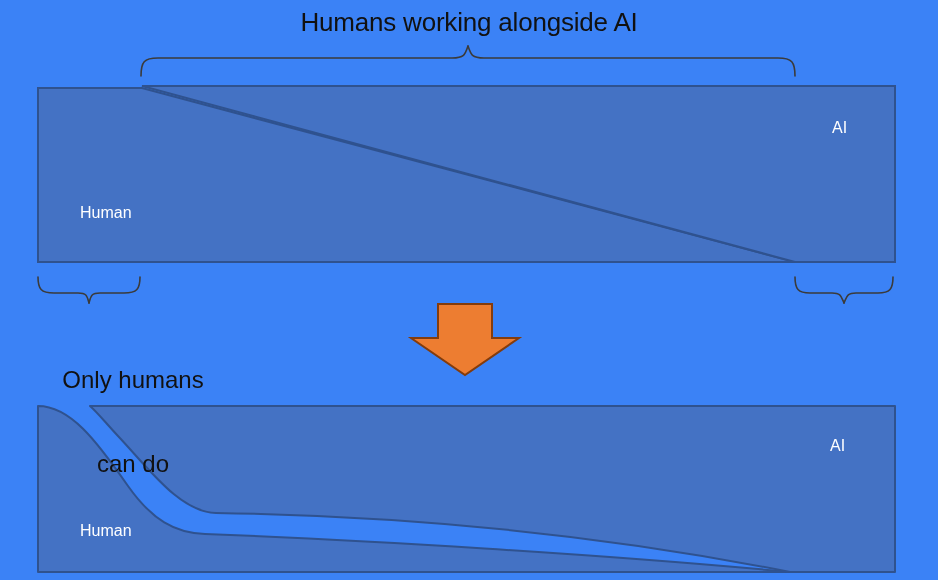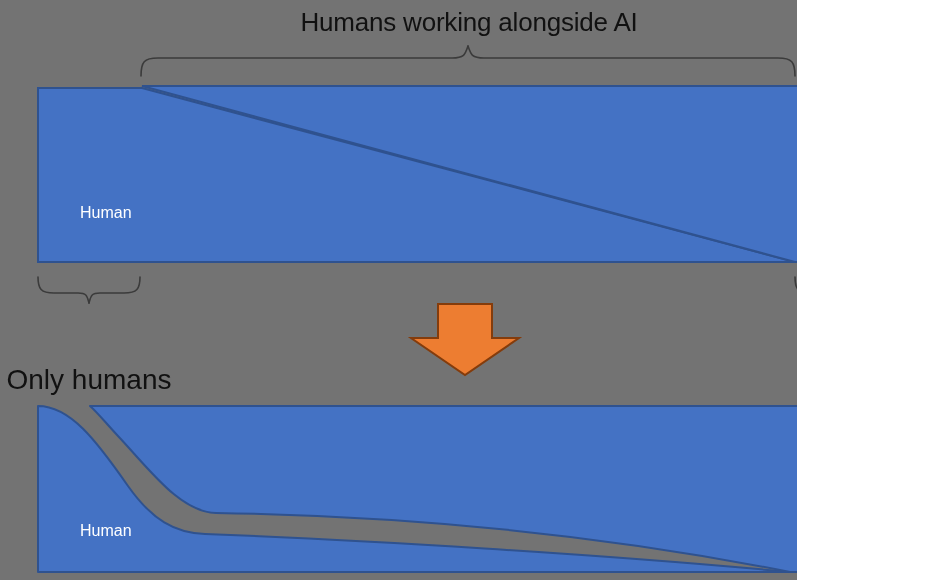--- a/index.html
+++ b/index.html
@@ -5,23 +5,23 @@
   html, body {
     margin: 0;
     padding: 0;
     background: #ffffff;
   }
   body {
     font-family: "Liberation Sans", sans-serif;
   }
   #canvas {
     position: relative;
-    width: 797px;
+    width: 938px;
     height: 580px;
-    background: #737373;
+    background: #3b82f6;
     overflow: hidden;
   }
   #scene {
     position: absolute;
     left: 0;
     top: 0;
     width: 938px;
     height: 580px;
   }
   .ovl {
@@ -45,24 +45,25 @@
     font-size: 16px;
     color: #ffffff;
   }
   .lbl-human-top  { left: 80px;  top: 204px; }
   .lbl-ai-top     { left: 832px; top: 119px; }
   .lbl-human-bot  { left: 80px;  top: 522px; }
   .lbl-ai-bot     { left: 830px; top: 437px; }
 
   
   .caption {
-    font-size: 28px;
+    font-size: 24px;
     color: #111111;
     line-height: 28px;
     text-align: center;
+    padding-left: 44px;
   }
   .cap-left  { left: 0px;   top: 310px; width: 178px; }
   .cap-right { left: 752px; top: 310px; width: 186px; }
 </style>
 </head>
 <body>
 
 <div id="canvas">
 
   <svg id="scene" viewBox="0 0 938 580" xmlns="http://www.w3.org/2000/svg">
@@ -106,16 +107,17 @@
   <div class="ovl shape-label lbl-human-top">Human</div>
 
   <div class="ovl shape-label lbl-ai-top">AI</div>
 
   <div class="ovl shape-label lbl-human-bot">Human</div>
 
   <div class="ovl shape-label lbl-ai-bot">AI</div>
 
   <div class="ovl caption cap-left">
     <div>Only humans</div>
+    <div>can do</div>
   </div>
 
 
 </div>
 
 </body></html>

